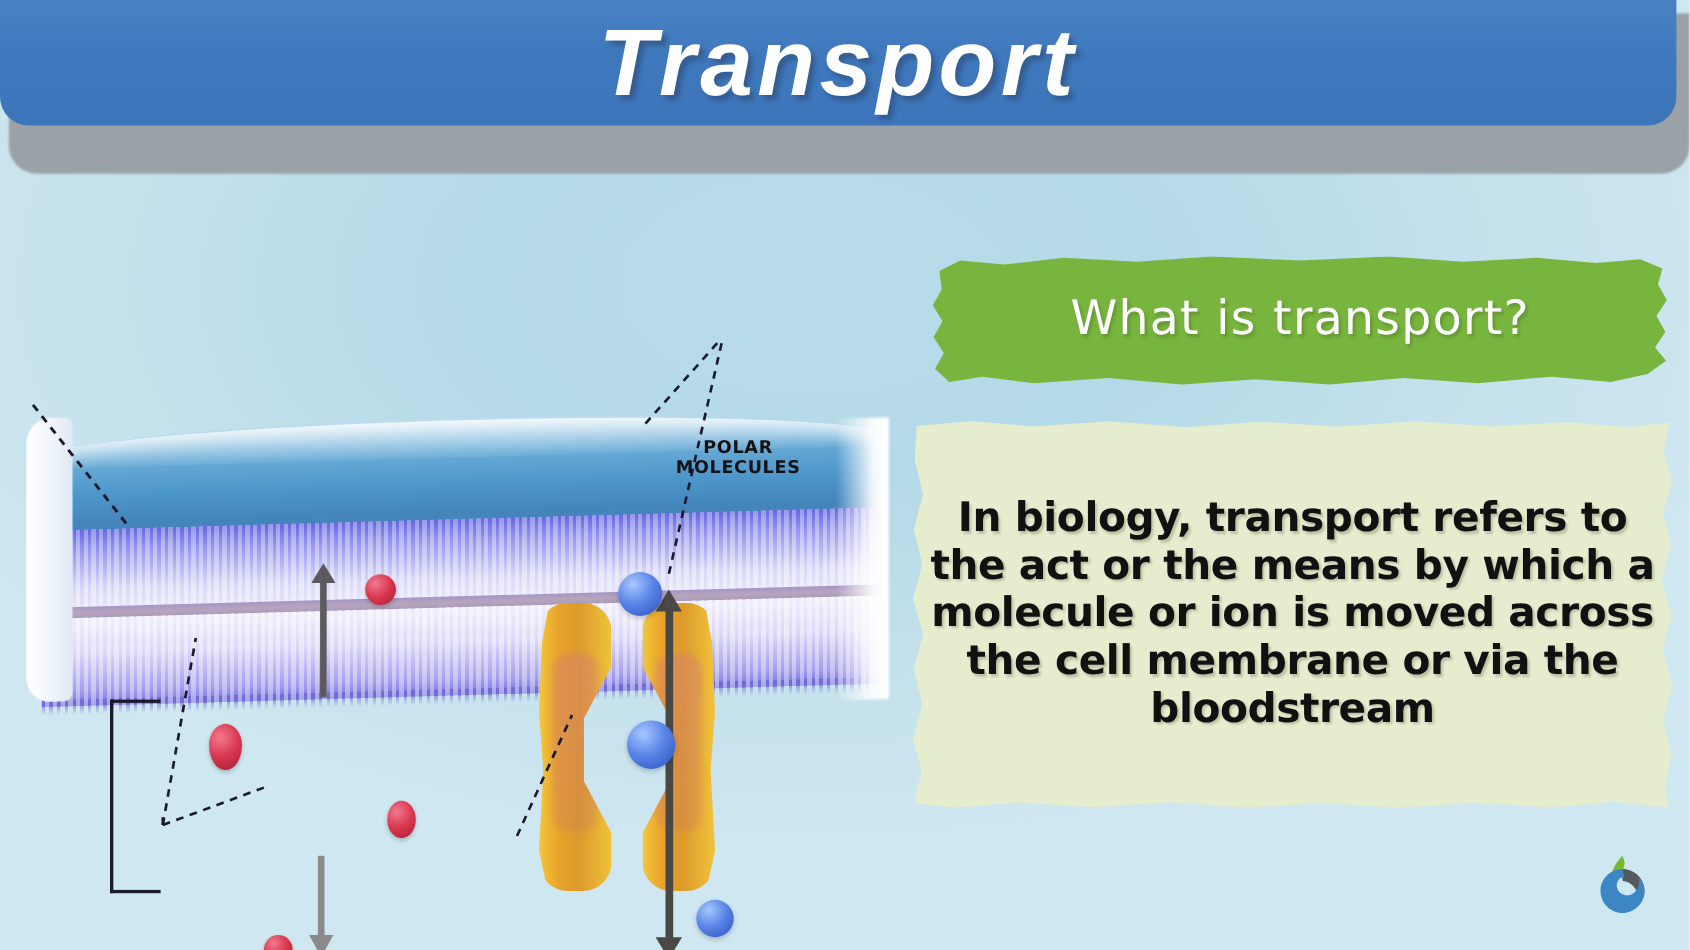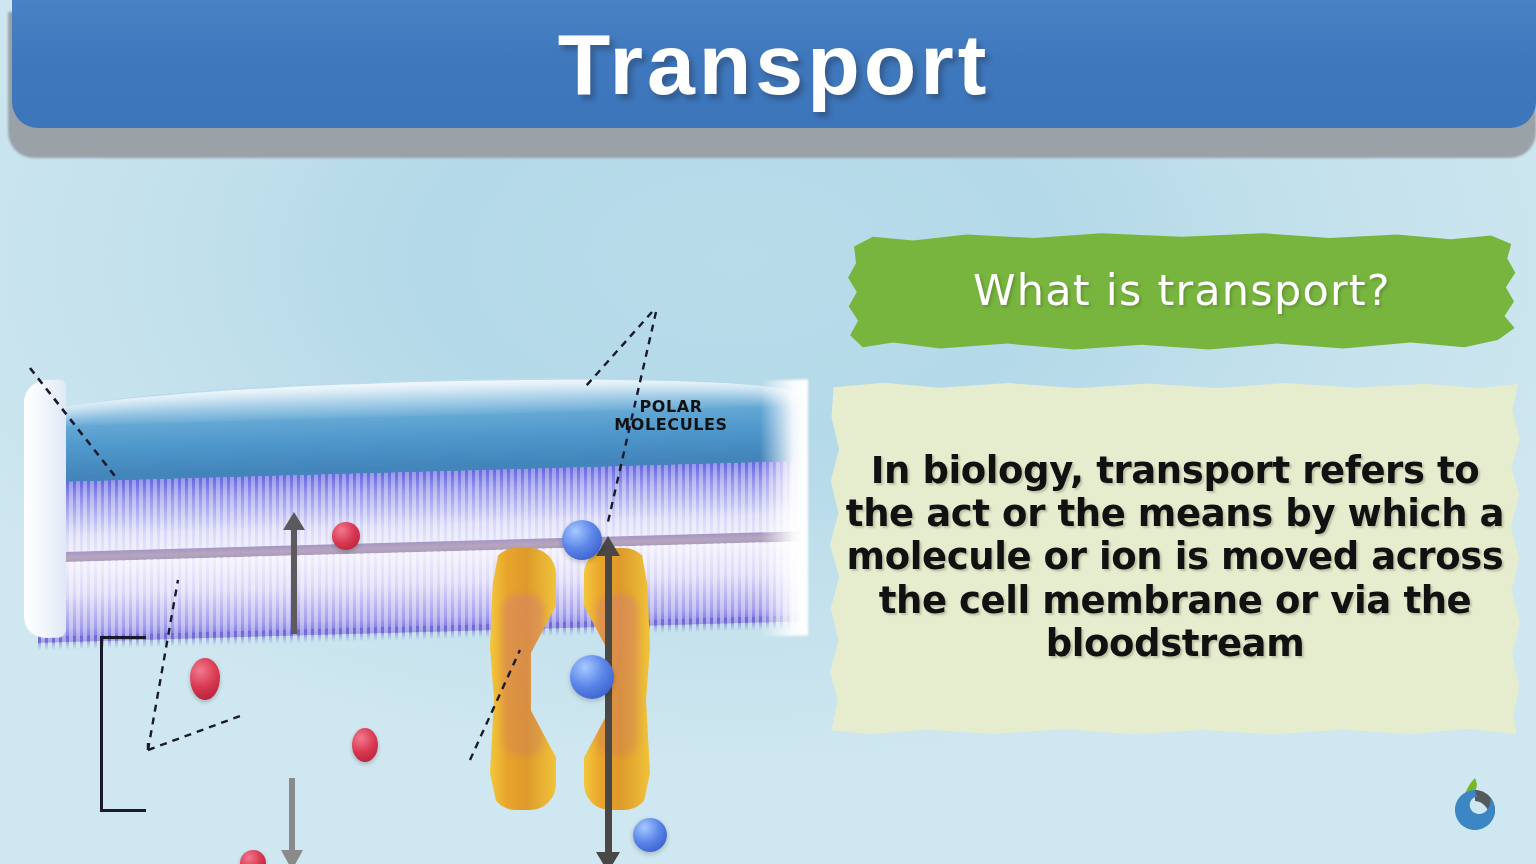--- a/index.html
+++ b/index.html
@@ -20,25 +20,25 @@
 
   
   #header-shadow {
     position:absolute; left:8px; top:12px;
     width:1528px; height:146px;
     background:#9aa2a8;
     border-radius:0 0 26px 26px;
     filter:blur(1px);
   }
   #header-banner {
-    position:absolute; left:12px; top:0px;
-    width:1524px; height:128px;
+    position:absolute; left:0px; top:0px;
+    width:1524px; height:114px;
     background:linear-gradient(180deg,#4a82c4 0%, #3f78bd 45%, #3c75ba 100%);
     border-radius:0 0 26px 26px;
-    display:flex; align-items:center; justify-content:center;
+    display:flex; align-items:center; justify-content:center;font-style:italic;
   }
   #page-title {
     color:#ffffff;
     font-size:86px;
     font-weight:bold;
     letter-spacing:4px;
     line-height:1;
     text-shadow: 4px 5px 5px rgba(40,60,90,0.45);
     user-select:none;
   }

